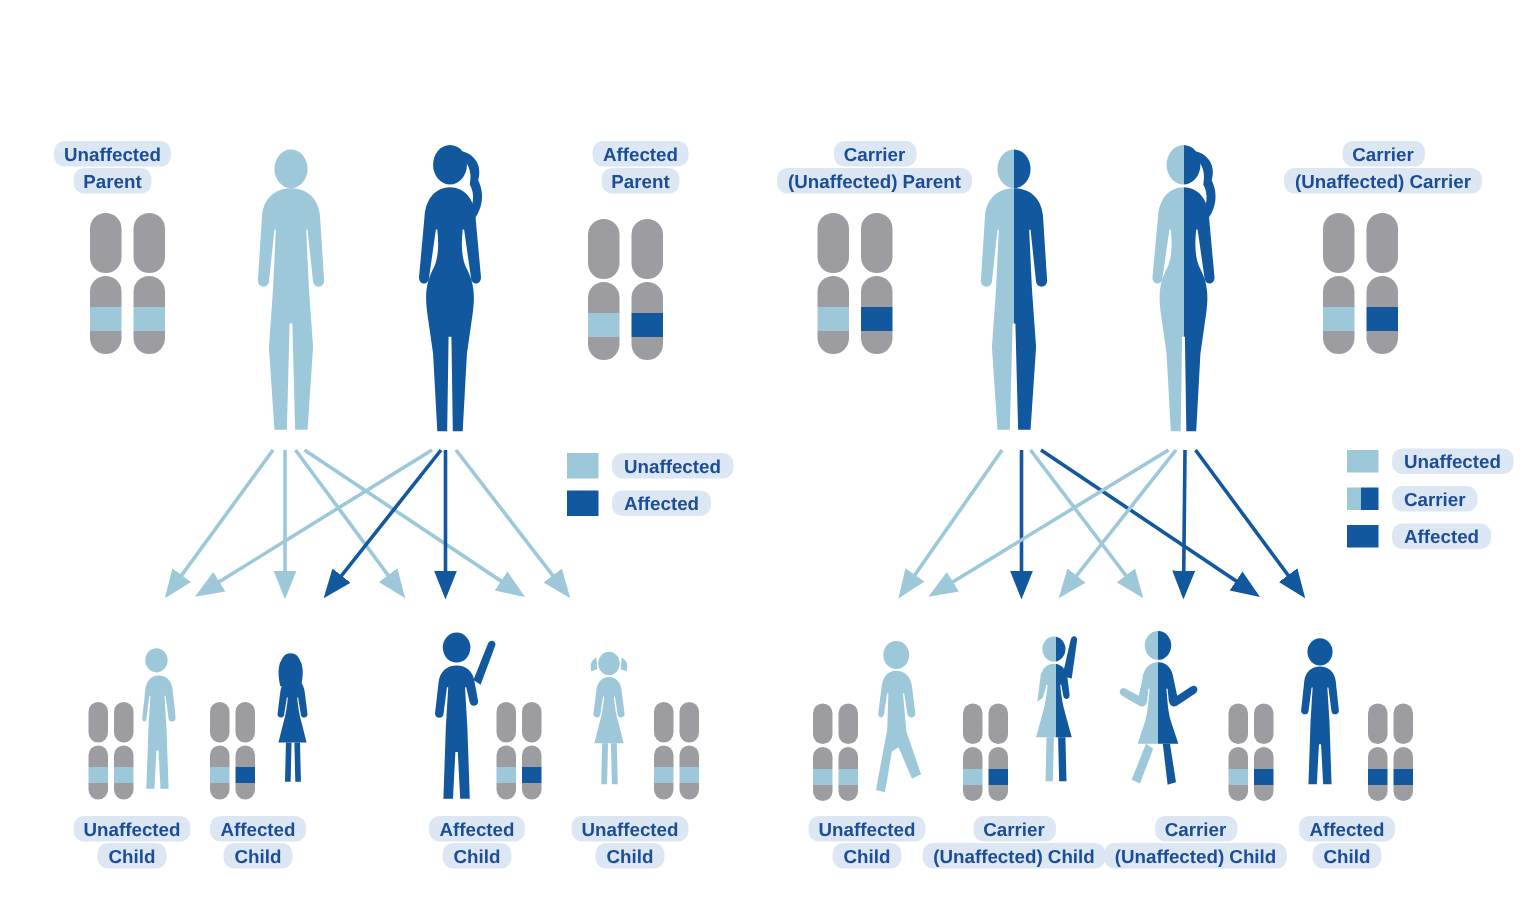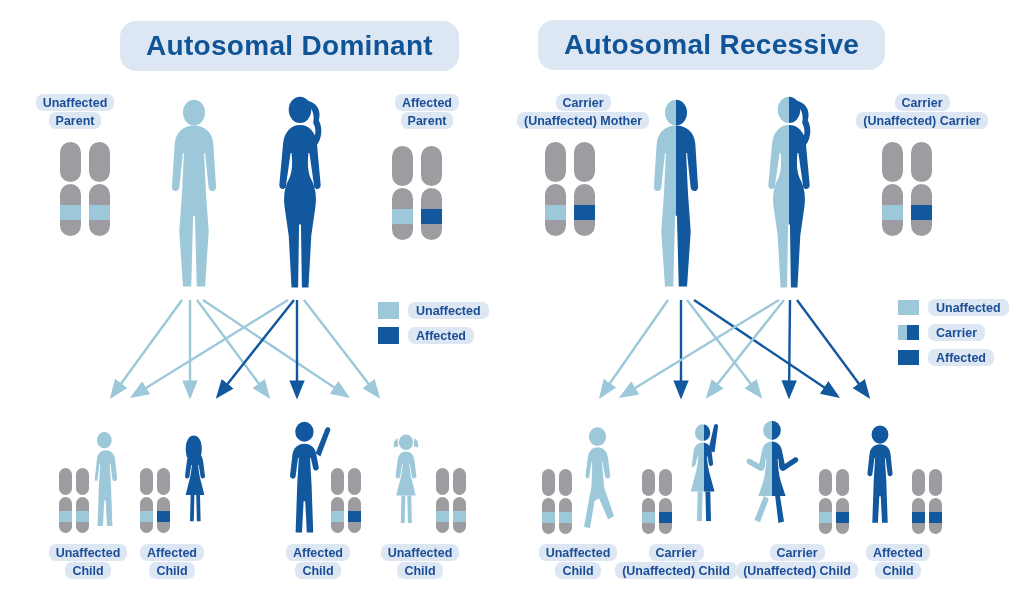--- a/index.html
+++ b/index.html
@@ -26,34 +26,32 @@
   .chrom-pair.sm .cap-top{height:27px;border-radius:7px;}
   .chrom-pair.sm .cap-bot{height:36px;border-radius:7px;}
   .fig-svg{position:absolute;}
   svg{display:block;}
 </style>
 </head>
 <body>
 
 <div id="stage" style="--gray: #9d9da1; --pill: #dde7f3; --titletext: #0f5496; --lbltext: #1b4e96; --bg: #ffffff;">
 
-  <div class="title" style="left:120px;top:21px">Autosomal Dominant</div>
-  <div class="title" style="left:538px;top:20px">Autosomal Recessive</div>
 
   <div class="lbl" style="left:20px;top:94px;width:110px">
     <span>Unaffected</span>
     <span>Parent</span>
   </div>
   <div class="lbl" style="left:372px;top:94px;width:110px">
     <span>Affected</span>
     <span>Parent</span>
   </div>
   <div class="lbl" style="left:518px;top:94px;width:130px">
     <span>Carrier</span>
-    <span>(Unaffected) Mother</span>
+    <span>(Unaffected) Parent</span>
   </div>
   <div class="lbl" style="left:857px;top:94px;width:130px">
     <span>Carrier</span>
     <span>(Unaffected) Carrier</span>
   </div>
 
   <div class="chrom-pair" style="left:60px;top:142px">
     <div class="chromatid" style="--band: #9cc8da;">
         <div class="cap-top"></div>
         <div class="cap-bot"></div>

